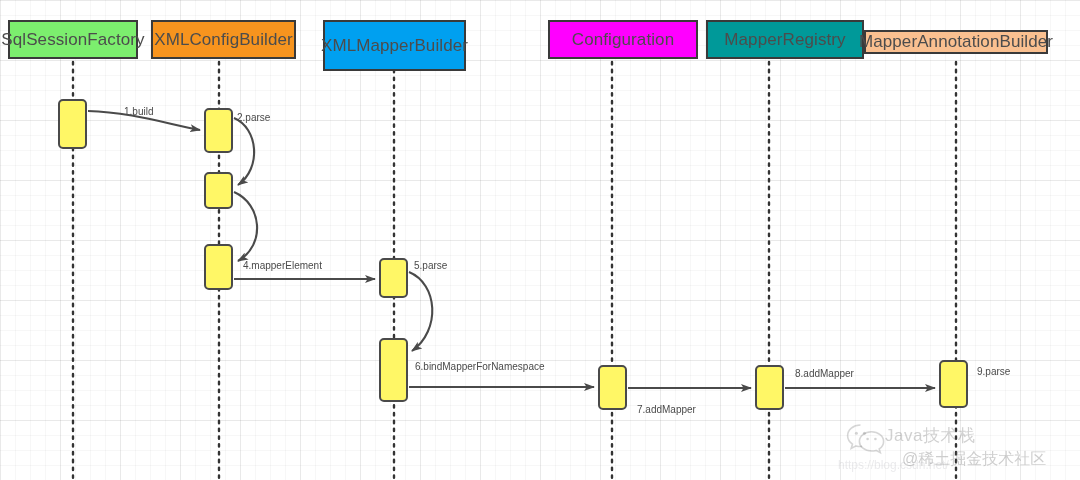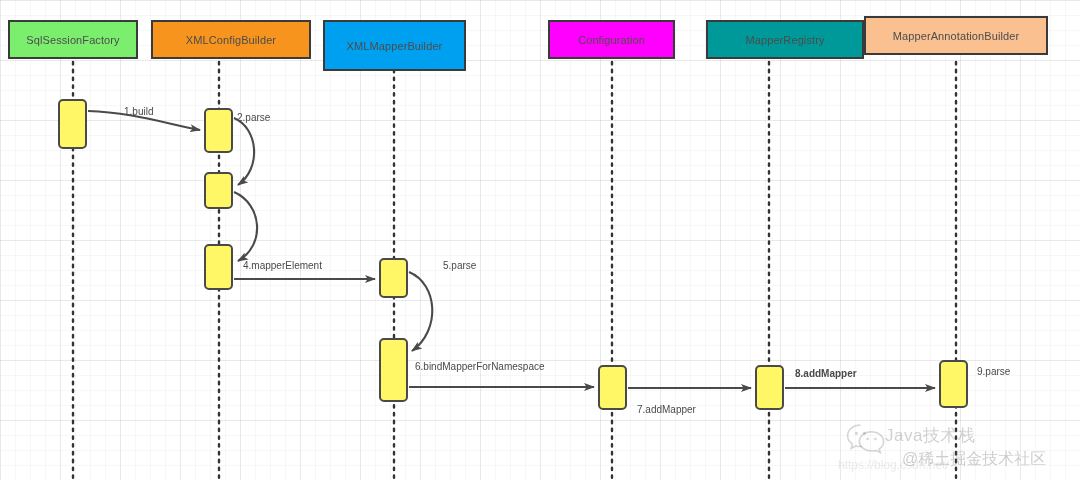--- a/index.html
+++ b/index.html
@@ -30,21 +30,21 @@
     height: 480px;
   }
   .participant {
     position: absolute;
     box-sizing: border-box;
     border: 2px solid #3a3a3a;
     display: flex;
     align-items: center;
     justify-content: center;
     color: #4c4c4c;
-    font-size: 11px;
+    font-size: 17px;
     letter-spacing: 0.1px;
     white-space: nowrap;
     z-index: 5;
   }
   .activation {
     position: absolute;
     box-sizing: border-box;
     background: #FFF766;
     border: 2px solid #4a4a4a;
     border-radius: 5px;
@@ -134,57 +134,57 @@
       <path d="M628,388 L751,388" marker-end="url(#arrowhead)"></path>
 
       <path d="M785,388 L935,388" marker-end="url(#arrowhead)"></path>
     </g>
   </svg>
 
   <div class="participant" style="left:8px; top:20px; width:130px; height:39px; background:#7CEE6E;">
     <span>SqlSessionFactory</span>
   </div>
 
-  <div class="participant" style="left:151px; top:20px; width:160px; height:39px; background:#F7941E;">
+  <div class="participant" style="left:151px; top:20px; width:145px; height:39px; background:#F7941E;">
     <span>XMLConfigBuilder</span>
   </div>
 
   <div class="participant" style="left:323px; top:20px; width:143px; height:51px; background:#00A0F0;">
     <span>XMLMapperBuilder</span>
   </div>
 
-  <div class="participant" style="left:548px; top:20px; width:127px; height:39px; background:#FF00FF;">
+  <div class="participant" style="left:548px; top:20px; width:150px; height:39px; background:#FF00FF;">
     <span>Configuration</span>
   </div>
 
   <div class="participant" style="left:706px; top:20px; width:158px; height:39px; background:#009999;">
     <span>MapperRegistry</span>
   </div>
 
-  <div class="participant" style="left:864px; top:16px; width:184px; height:39px; background:#FAC090;">
+  <div class="participant" style="left:864px; top:30px; width:184px; height:24px; background:#FAC090;">
     <span>MapperAnnotationBuilder</span>
   </div>
 
   <div class="activation" style="left:58px;  top:99px;  width:29px; height:50px;"></div>
   <div class="activation" style="left:204px; top:108px; width:29px; height:45px;"></div>
   <div class="activation" style="left:204px; top:172px; width:29px; height:37px;"></div>
   <div class="activation" style="left:204px; top:244px; width:29px; height:46px;"></div>
   <div class="activation" style="left:379px; top:258px; width:29px; height:40px;"></div>
   <div class="activation" style="left:379px; top:338px; width:29px; height:64px;"></div>
   <div class="activation" style="left:598px; top:365px; width:29px; height:45px;"></div>
   <div class="activation" style="left:755px; top:365px; width:29px; height:45px;"></div>
   <div class="activation" style="left:939px; top:360px; width:29px; height:48px;"></div>
 
   <div class="msg-label" style="left:124px; top:106px;">1.build</div>
   <div class="msg-label" style="left:237px; top:112px;">2.parse</div>
   <div class="msg-label" style="left:243px; top:260px;text-align:center;">4.mapperElement</div>
-  <div class="msg-label" style="left:414px; top:260px;margin-left:29px;">5.parse</div>
+  <div class="msg-label" style="left:414px; top:260px;">5.parse</div>
   <div class="msg-label" style="left:415px; top:361px;">6.bindMapperForNamespace</div>
   <div class="msg-label" style="left:637px; top:368px;margin-top:36px;">7.addMapper</div>
-  <div class="msg-label" style="left:795px; top:368px;font-weight:bold;">8.addMapper</div>
+  <div class="msg-label" style="left:795px; top:368px;">8.addMapper</div>
   <div class="msg-label" style="left:977px; top:366px;">9.parse</div>
 
   <div class="watermark">
     <svg class="wm-logo" viewBox="0 0 42 36">
       <g fill="none" stroke="rgba(120,120,120,0.30)" stroke-width="1.6">
         <path d="M15.5,5 C8.3,5 2.6,9.8 2.6,15.7 C2.6,19.1 4.5,22.1 7.5,24.1 L6.2,28.4 L11.1,25.9 C12.5,26.3 14,26.5 15.5,26.5 C16,26.5 16.5,26.5 17,26.4"></path>
         <path d="M26.5,11.8 C33.2,11.8 38.6,16.1 38.6,21.4 C38.6,24.4 36.9,27.1 34.2,28.9 L35.3,32.6 L31,30.4 C29.6,30.8 28.1,31 26.5,31 C19.8,31 14.4,26.7 14.4,21.4 C14.4,16.1 19.8,11.8 26.5,11.8 Z"></path>
       </g>
       <g fill="rgba(120,120,120,0.32)">
         <circle cx="11.4" cy="13.2" r="1.5"></circle>

